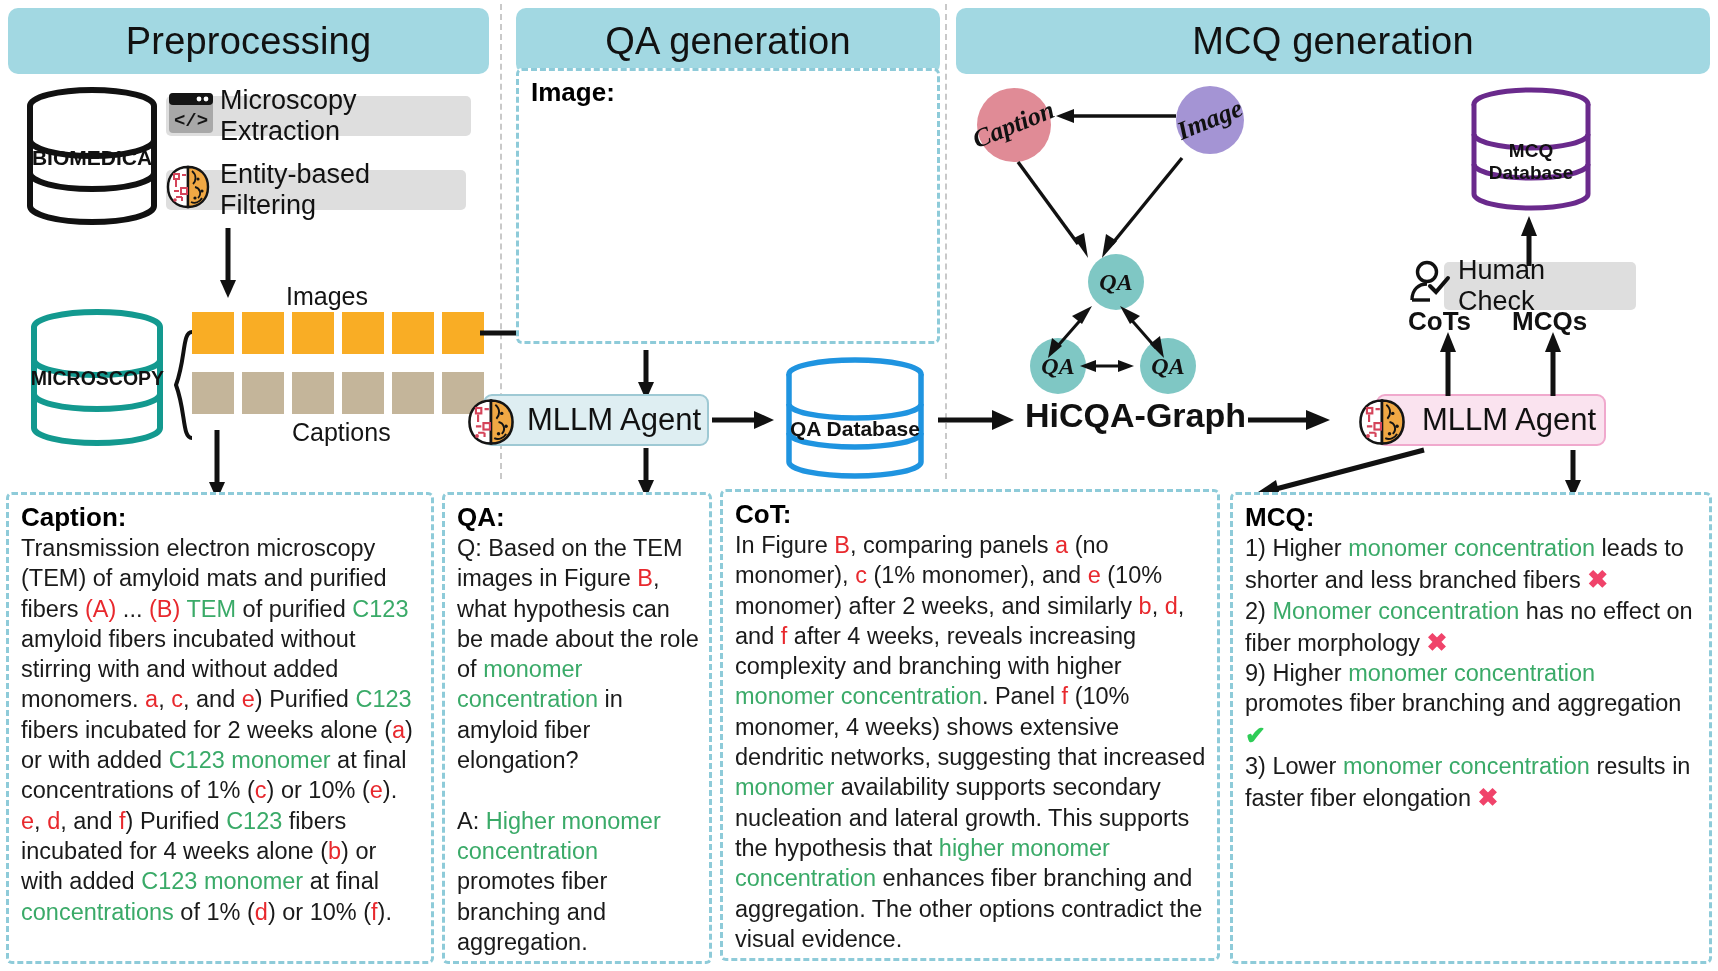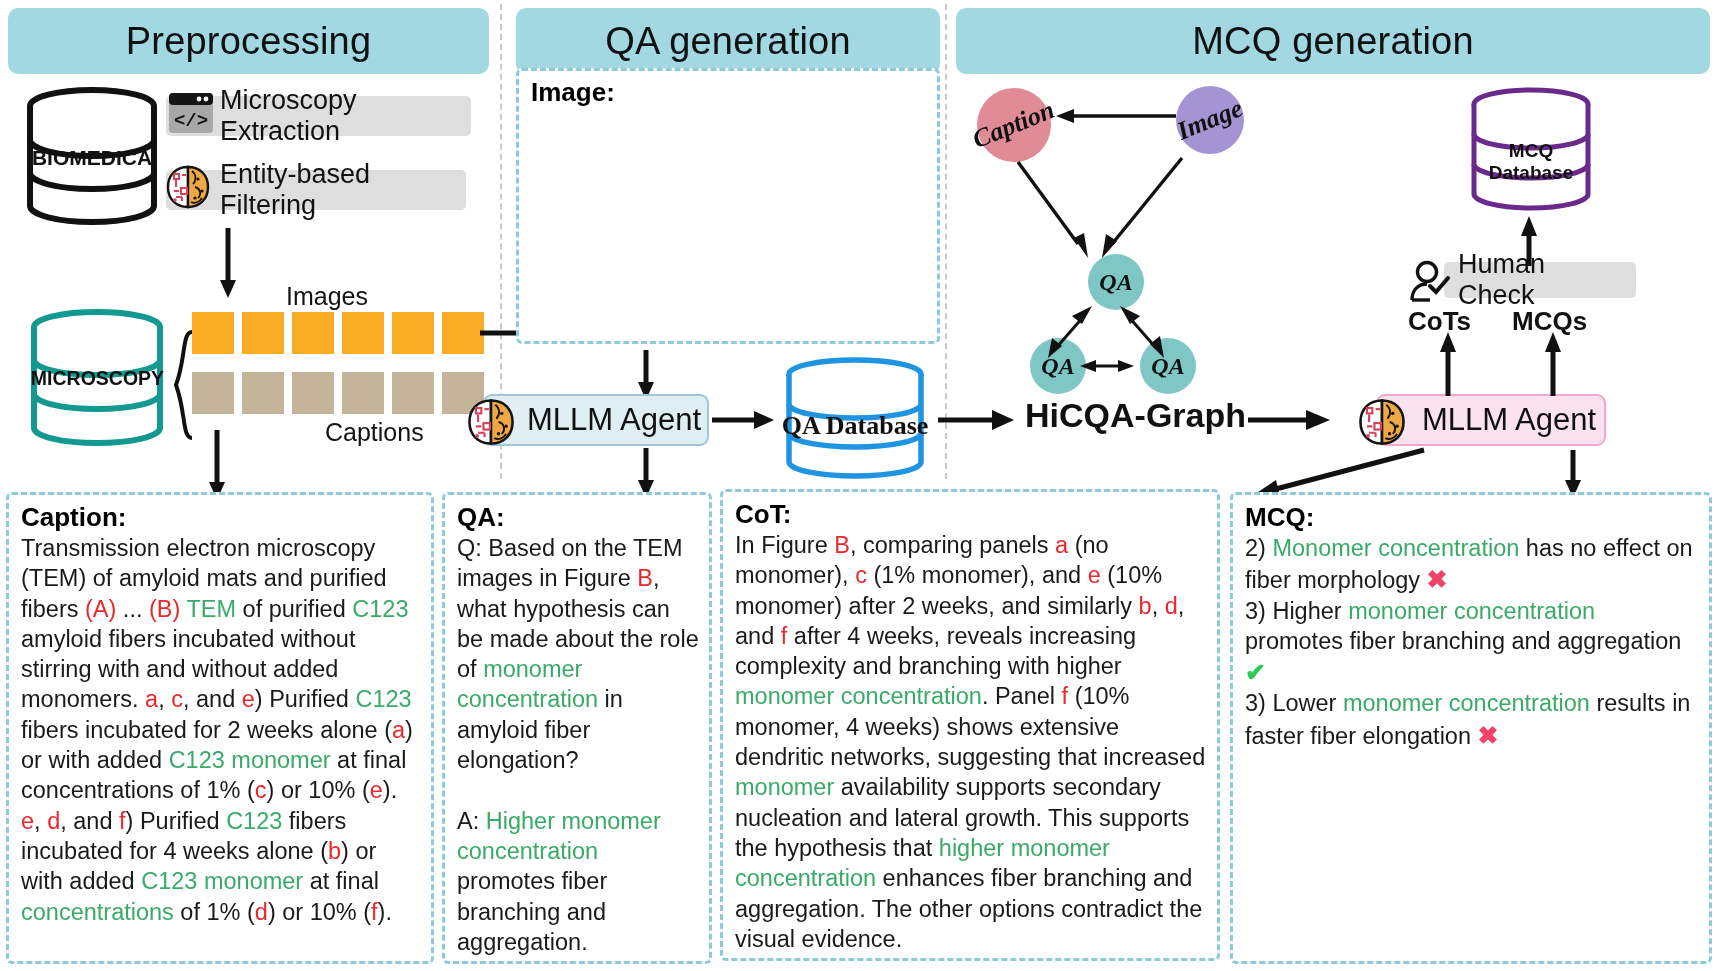--- a/index.html
+++ b/index.html
@@ -184,21 +184,21 @@
 </div>
 
 <div class="abs" style="left:192px;top:372px;width:290px;height:44px;">
   <div class="sq" style="left:0;top:0;width:42px;height:42px;background:#c4b59a;"></div>
   <div class="sq" style="left:50px;top:0;width:42px;height:42px;background:#c4b59a;"></div>
   <div class="sq" style="left:100px;top:0;width:42px;height:42px;background:#c4b59a;"></div>
   <div class="sq" style="left:150px;top:0;width:42px;height:42px;background:#c4b59a;"></div>
   <div class="sq" style="left:200px;top:0;width:42px;height:42px;background:#c4b59a;"></div>
   <div class="sq" style="left:250px;top:0;width:42px;height:42px;background:#c4b59a;"></div>
 </div>
-<div class="abs" style="left:292px;top:418px;margin-left:33px;">
+<div class="abs" style="left:292px;top:418px;">
   <span class="lbl-plain" style="position:relative;">Captions</span>
 </div>
 
 <svg class="arrow" style="left:480px;top:320px;width:130px;height:26px;">
   <line x1="0" y1="13" x2="110" y2="13" stroke="#111" stroke-width="5"></line>
   <polygon points="126,13 106,4 106,22" fill="#111"></polygon>
 </svg>
 
 <svg class="arrow" style="left:205px;top:430px;width:24px;height:72px;">
   <line x1="12" y1="0" x2="12" y2="56" stroke="#111" stroke-width="5"></line>
@@ -252,21 +252,21 @@
   <polygon points="62,13 42,4 42,22" fill="#111"></polygon>
 </svg>
 
 <div class="cyl" style="left:780px;top:358px;width:150px;height:120px;">
   <svg width="150" height="120" viewBox="0 0 150 120">
     <ellipse cx="75" cy="16" rx="66" ry="14" fill="#fff" stroke="#1f94e0" stroke-width="5.5"></ellipse>
     <path d="M9 16 V104 A66 14 0 0 0 141 104 V16" fill="#fff" stroke="#1f94e0" stroke-width="5.5"></path>
     <path d="M9 46 A66 14 0 0 0 141 46" fill="none" stroke="#1f94e0" stroke-width="5.5"></path>
     <path d="M9 75 A66 14 0 0 0 141 75" fill="none" stroke="#1f94e0" stroke-width="5.5"></path>
   </svg>
-  <div class="lbl" style="top:53px;font-size:26px;font-family:Liberation Serif, serif;">QA Database</div>
+  <div class="lbl" style="top:59px;font-size:21px;">QA Database</div>
 </div>
 
 <svg class="arrow" style="left:938px;top:407px;width:80px;height:26px;">
   <line x1="0" y1="13" x2="58" y2="13" stroke="#111" stroke-width="5"></line>
   <polygon points="76,13 54,3 54,23" fill="#111"></polygon>
 </svg>
 
 <div class="node" style="left:977px;top:88px;width:74px;height:74px;background:#e08b96;font-size:26px;">
   <span style="display:inline-block;transform:rotate(-22deg);">Caption</span>
 </div>
@@ -344,21 +344,21 @@
   <line x1="11" y1="66" x2="11" y2="18" stroke="#111" stroke-width="5"></line>
   <polygon points="11,2 3,22 19,22" fill="#111"></polygon>
 </svg>
 <svg class="arrow" style="left:1542px;top:330px;width:22px;height:66px;">
   <line x1="11" y1="66" x2="11" y2="18" stroke="#111" stroke-width="5"></line>
   <polygon points="11,2 3,22 19,22" fill="#111"></polygon>
 </svg>
 <div class="bold-lbl" style="left:1408px;top:306px;text-align:right;">CoTs</div>
 <div class="bold-lbl" style="left:1512px;top:306px;">MCQs</div>
 
-<div class="pill abs" style="left:1444px;top:262px;width:192px;height:36px;">
+<div class="pill abs" style="left:1444px;top:262px;width:192px;height:48px;">
   <span class="abs" style="left:-40px;top:-4px;width:48px;height:48px;">
     <svg width="48" height="48" viewBox="0 0 48 48">
       <circle cx="23" cy="14" r="9.5" fill="none" stroke="#111" stroke-width="3.4"></circle>
       <path d="M8 42 C8 31 15 26 23 26" fill="none" stroke="#111" stroke-width="3.4"></path>
       <path d="M8 42 H26" fill="none" stroke="#111" stroke-width="3.4"></path>
       <path d="M26 28 L32 34 L44 20" fill="none" stroke="#111" stroke-width="4" stroke-linecap="round"></path>
     </svg>
   </span>
   <span style="margin-left:14px;">Human Check</span>
 </div>
@@ -414,18 +414,19 @@
     <div class="body-txt" id="cot-body"><span>In Figure </span><span class="r">B</span><span>, comparing panels </span><span class="r">a</span><span> (no monomer), </span><span class="r">c</span><span> (1% monomer), and </span><span class="r">e</span><span> (10% monomer) after 2 weeks, and similarly </span><span class="r">b</span><span>, </span><span class="r">d</span><span>, and </span><span class="r">f</span><span> after 4 weeks, reveals increasing complexity and branching with higher </span><span class="g">monomer concentration</span><span>. Panel </span><span class="r">f</span><span> (10% monomer, 4 weeks) shows extensive dendritic networks, suggesting that increased </span><span class="g">monomer</span><span> availability supports secondary nucleation and lateral growth. This supports the hypothesis that </span><span class="g">higher monomer concentration</span><span> enhances fiber branching and aggregation. The other options contradict the visual evidence.</span></div>
   </div>
 </div>
 
 <div class="dashbox abs" style="left:1230px;top:492px;width:482px;height:472px;">
   <div class="txtpanel">
     <div class="ttl">
       <span>MCQ</span><span>:</span>
     </div>
     <div class="body-txt" id="mcq-body">
+        <div><span>1) Higher </span><span class="g">monomer concentration</span><span> leads to shorter and less branched fibers </span><span class="mark-x">✖</span></div>
         <div><span>2) </span><span class="g">Monomer concentration</span><span> has no effect on fiber morphology </span><span class="mark-x">✖</span></div>
-        <div><span>3) Higher </span><span class="g">monomer concentration</span><span> promotes fiber branching and aggregation </span><span class="mark-ok">✔</span></div>
+        <div><span>9) Higher </span><span class="g">monomer concentration</span><span> promotes fiber branching and aggregation </span><span class="mark-ok">✔</span></div>
         <div><span>3) Lower </span><span class="g">monomer concentration</span><span> results in faster fiber elongation </span><span class="mark-x">✖</span></div>
       </div>
   </div>
 </div>
 
 </body></html>

